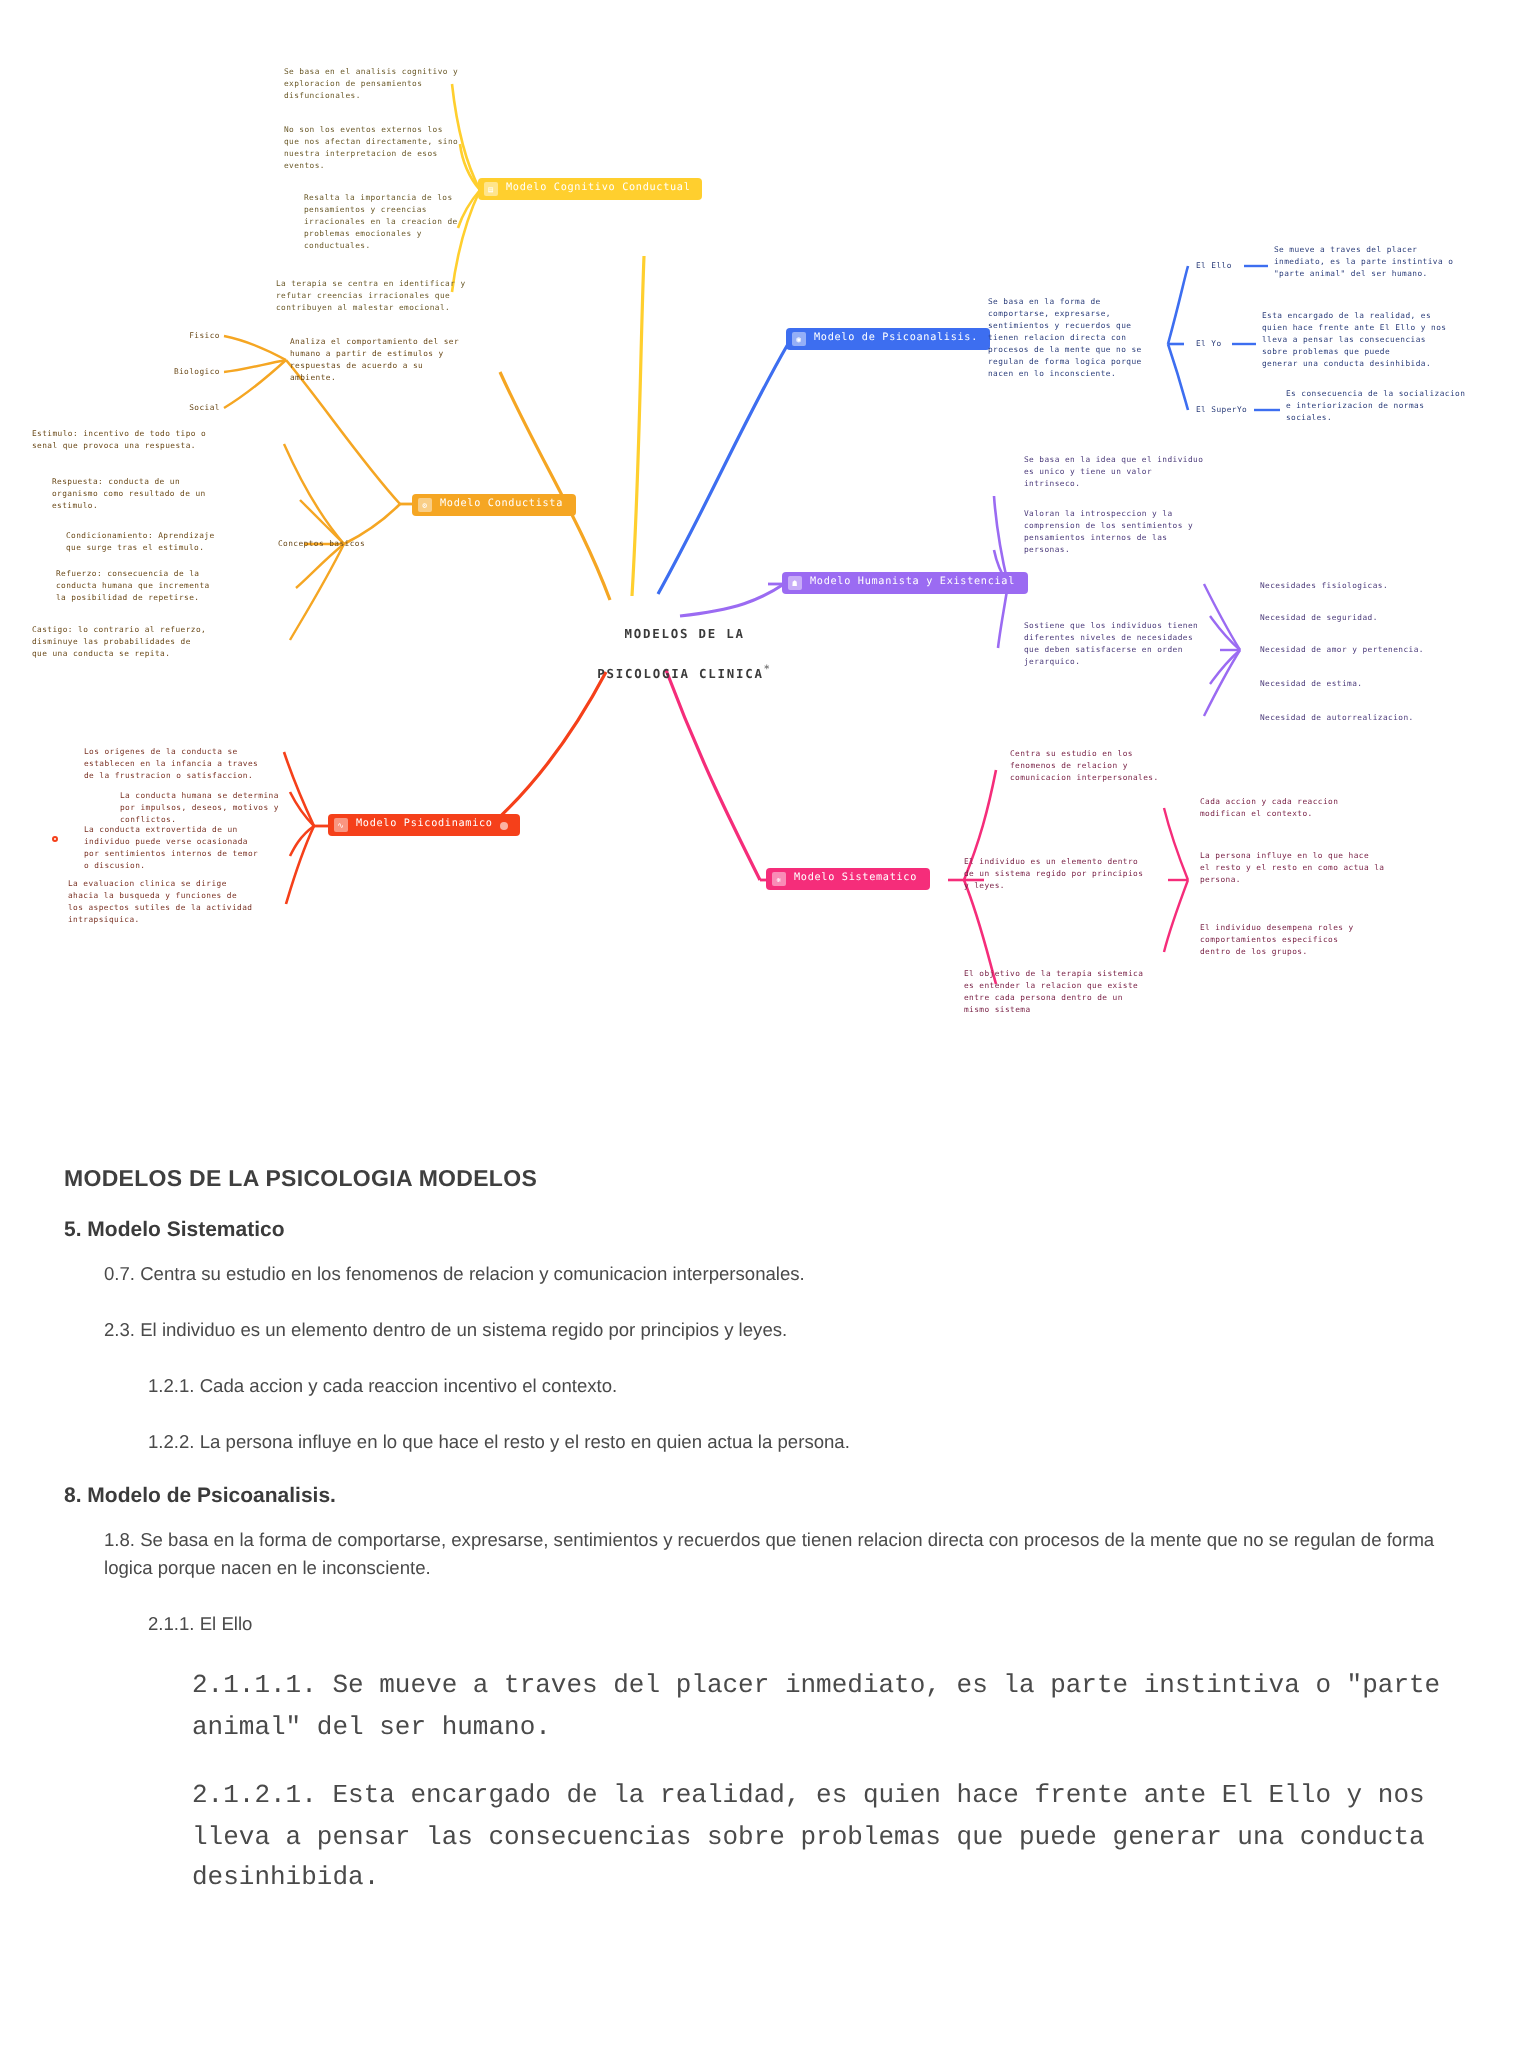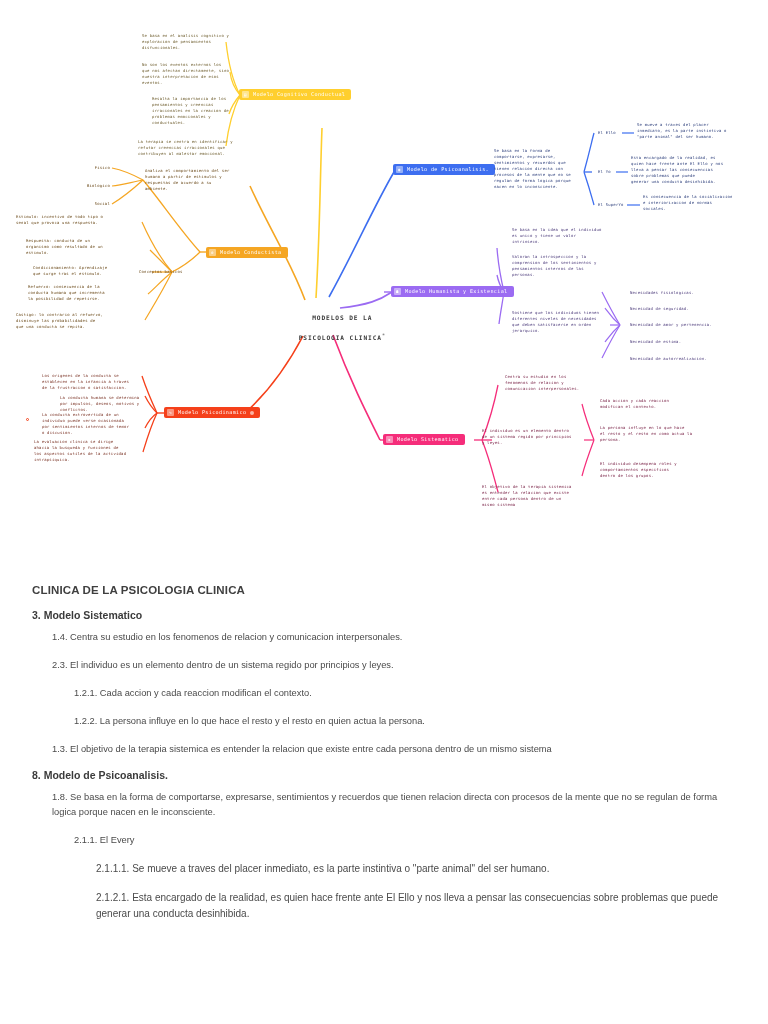--- a/index.html
+++ b/index.html
@@ -96,21 +96,21 @@
     border-radius:2px;
     padding:9px 11px;
     font-size:9.3px;
     line-height:1.62;
     color:#4a4a3a;
     margin-bottom:14px;
   }
   .h1 { font-size:10.5px; font-weight:bold; color:#3b3b3b; margin:11px 0 9px 2px; }
   .lvl2 { font-size:9.3px; color:#4a4a4a; margin:0 0 13px 22px; line-height:1.6; }
   .lvl3 { font-size:9.3px; color:#4a4a4a; margin:0 0 13px 44px; line-height:1.6; }
-  .lvl4 { font-size:10px; color:#4a4a4a; margin:0 0 13px 66px; line-height:1.6; }
+  .lvl4 { font-size:13px; color:#4a4a4a; margin:0 0 13px 66px; line-height:1.6;font-family:Liberation Mono, monospace; }
 </style>
 </head>
 <body>
 
 <div id="mindmap">
 
   <svg id="mm-svg" viewBox="0 0 768 560">
 
     <path d="M305,300 C290,260 270,230 250,186" stroke="#f5a623" stroke-width="1.6" fill="none"></path>
     <path d="M316,298 C320,230 320,180 322,128" stroke="#ffcf2e" stroke-width="1.6" fill="none"></path>
@@ -315,27 +315,26 @@
 o discusion.</div>
   <div class="leaf r" style="left:34px; top:439px; width:110px;">La evaluacion clinica se dirige
 ahacia la busqueda y funciones de
 los aspectos sutiles de la actividad
 intrapsiquica.</div>
   <div class="dot" style="left:26px; top:418px; color:#f5401a;"></div>
 
 </div>
 
 <div id="outline">
-  <div class="doc-title">CLINICA DE LA PSICOLOGIA CLINICA</div>
+  <div class="doc-title">MODELOS DE LA PSICOLOGIA MODELOS</div>
   <div id="outline-items">
-      <div class="h1">3. Modelo Sistematico</div>
-      <div class="lvl2">1.4. Centra su estudio en los fenomenos de relacion y comunicacion interpersonales.</div>
+      <div class="h1">5. Modelo Sistematico</div>
+      <div class="lvl2">0.7. Centra su estudio en los fenomenos de relacion y comunicacion interpersonales.</div>
       <div class="lvl2">2.3. El individuo es un elemento dentro de un sistema regido por principios y leyes.</div>
-      <div class="lvl3">1.2.1. Cada accion y cada reaccion modifican el contexto.</div>
+      <div class="lvl3">1.2.1. Cada accion y cada reaccion incentivo el contexto.</div>
       <div class="lvl3">1.2.2. La persona influye en lo que hace el resto y el resto en quien actua la persona.</div>
-      <div class="lvl2">1.3. El objetivo de la terapia sistemica es entender la relacion que existe entre cada persona dentro de un mismo sistema</div>
       <div class="h1">8. Modelo de Psicoanalisis.</div>
       <div class="lvl2">1.8. Se basa en la forma de comportarse, expresarse, sentimientos y recuerdos que tienen relacion directa con procesos de la mente que no se regulan de forma logica porque nacen en le inconsciente.</div>
-      <div class="lvl3">2.1.1. El Every</div>
+      <div class="lvl3">2.1.1. El Ello</div>
       <div class="lvl4">2.1.1.1. Se mueve a traves del placer inmediato, es la parte instintiva o "parte animal" del ser humano.</div>
       <div class="lvl4">2.1.2.1. Esta encargado de la realidad, es quien hace frente ante El Ello y nos lleva a pensar las consecuencias sobre problemas que puede generar una conducta desinhibida.</div>
     </div>
 </div>
 
 </body></html>

